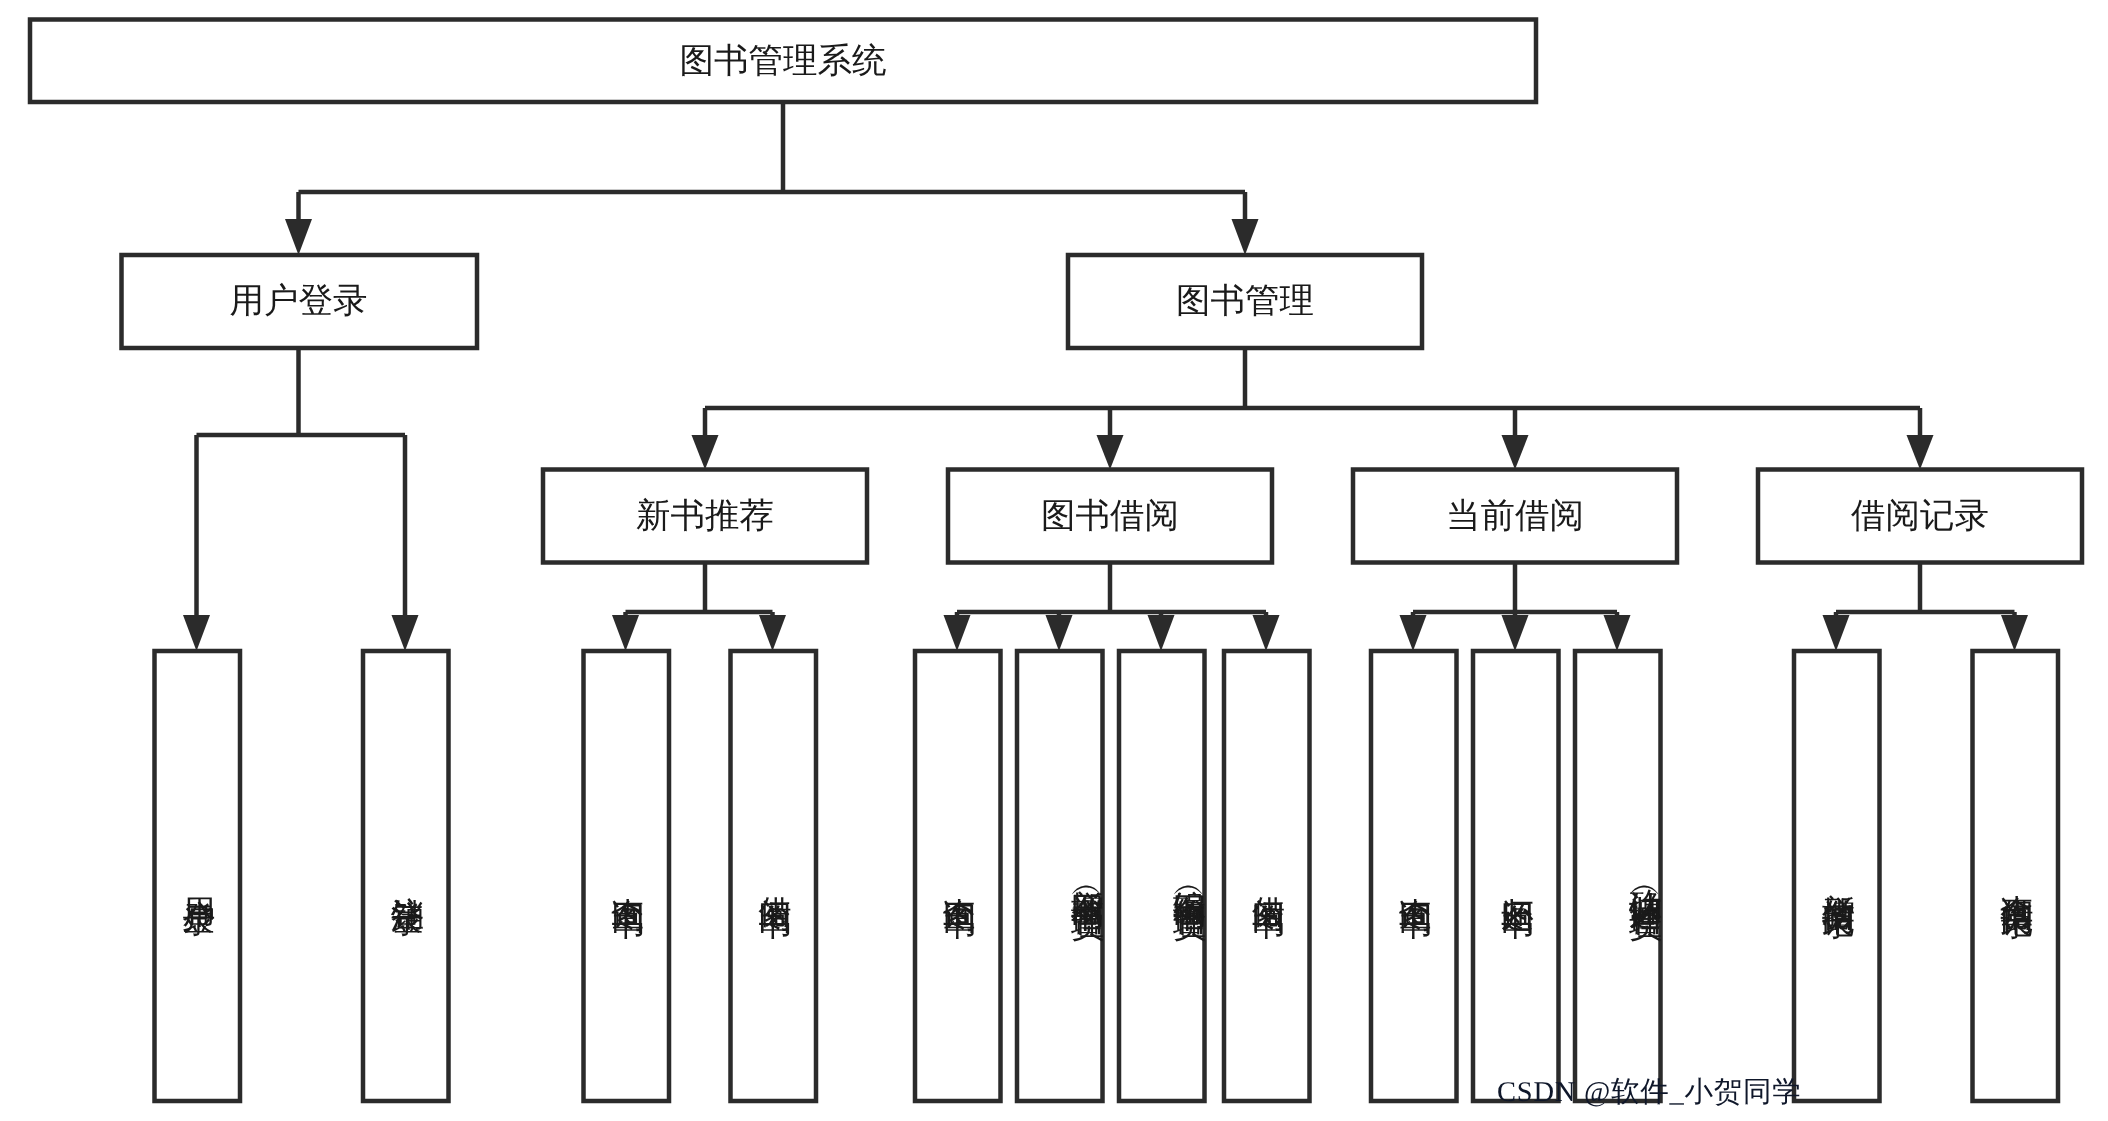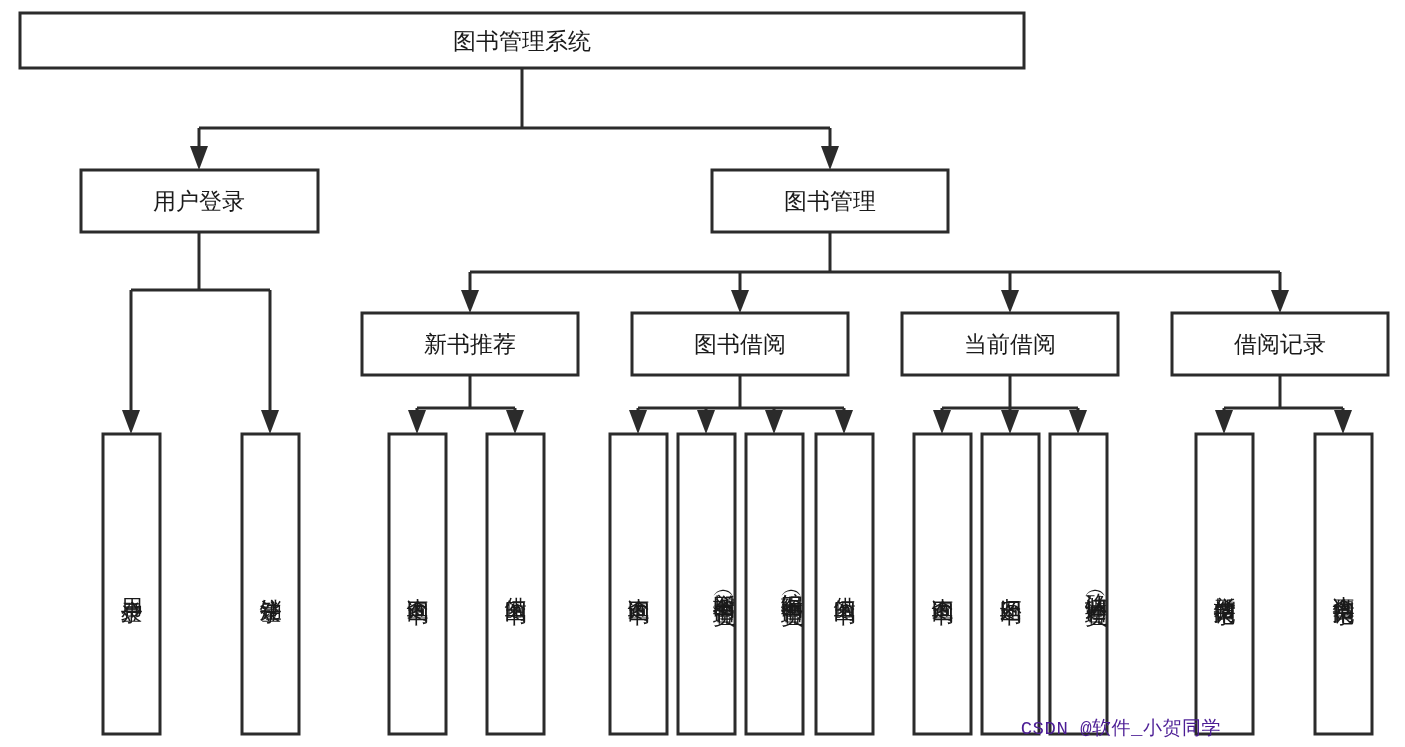--- a/index.html
+++ b/index.html
@@ -12,21 +12,20 @@
     width: 1405px;
     height: 747px;
     font-family: "DejaVu Sans", "Liberation Sans", sans-serif;
     overflow: hidden;
     position: relative;
   }
   #diagram-root {
     position: relative;
     width: 1213px;
     height: 747px;
-    padding-left: 20px;
   }
   svg#flow {
     position: absolute;
     left: 0;
     top: 0;
     width: 1405px;
     height: 747px;
     display: block;
   }
   .nodebox {
@@ -62,22 +61,22 @@
     text-align: center;
     white-space: nowrap;
     font-family: "DejaVu Sans", "Liberation Sans", sans-serif;
     pointer-events: none;
   }
   #watermark {
     position: absolute;
     right: 12px;
     bottom: 6px;
     font-size: 19px;
-    color: #4c1d95;
-    font-family: Liberation Mono, monospace;
+    color: #0f172a;
+    font-family: Liberation Serif, serif;
     white-space: nowrap;
     letter-spacing: 0.5px;
   }
 </style>
 </head>
 <body>
 
 <div id="diagram-root">
 
   <svg id="flow" viewBox="0 0 1405 747">

